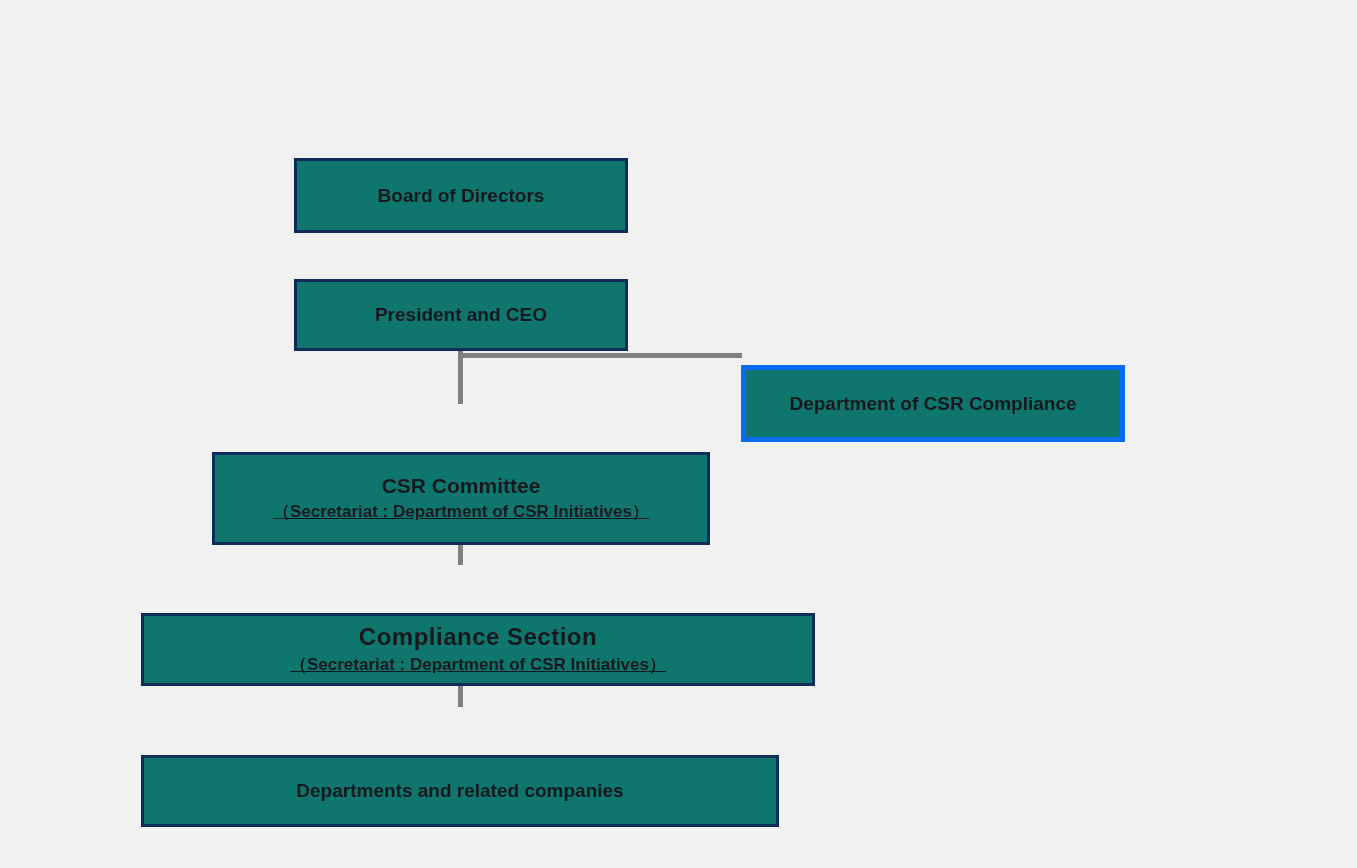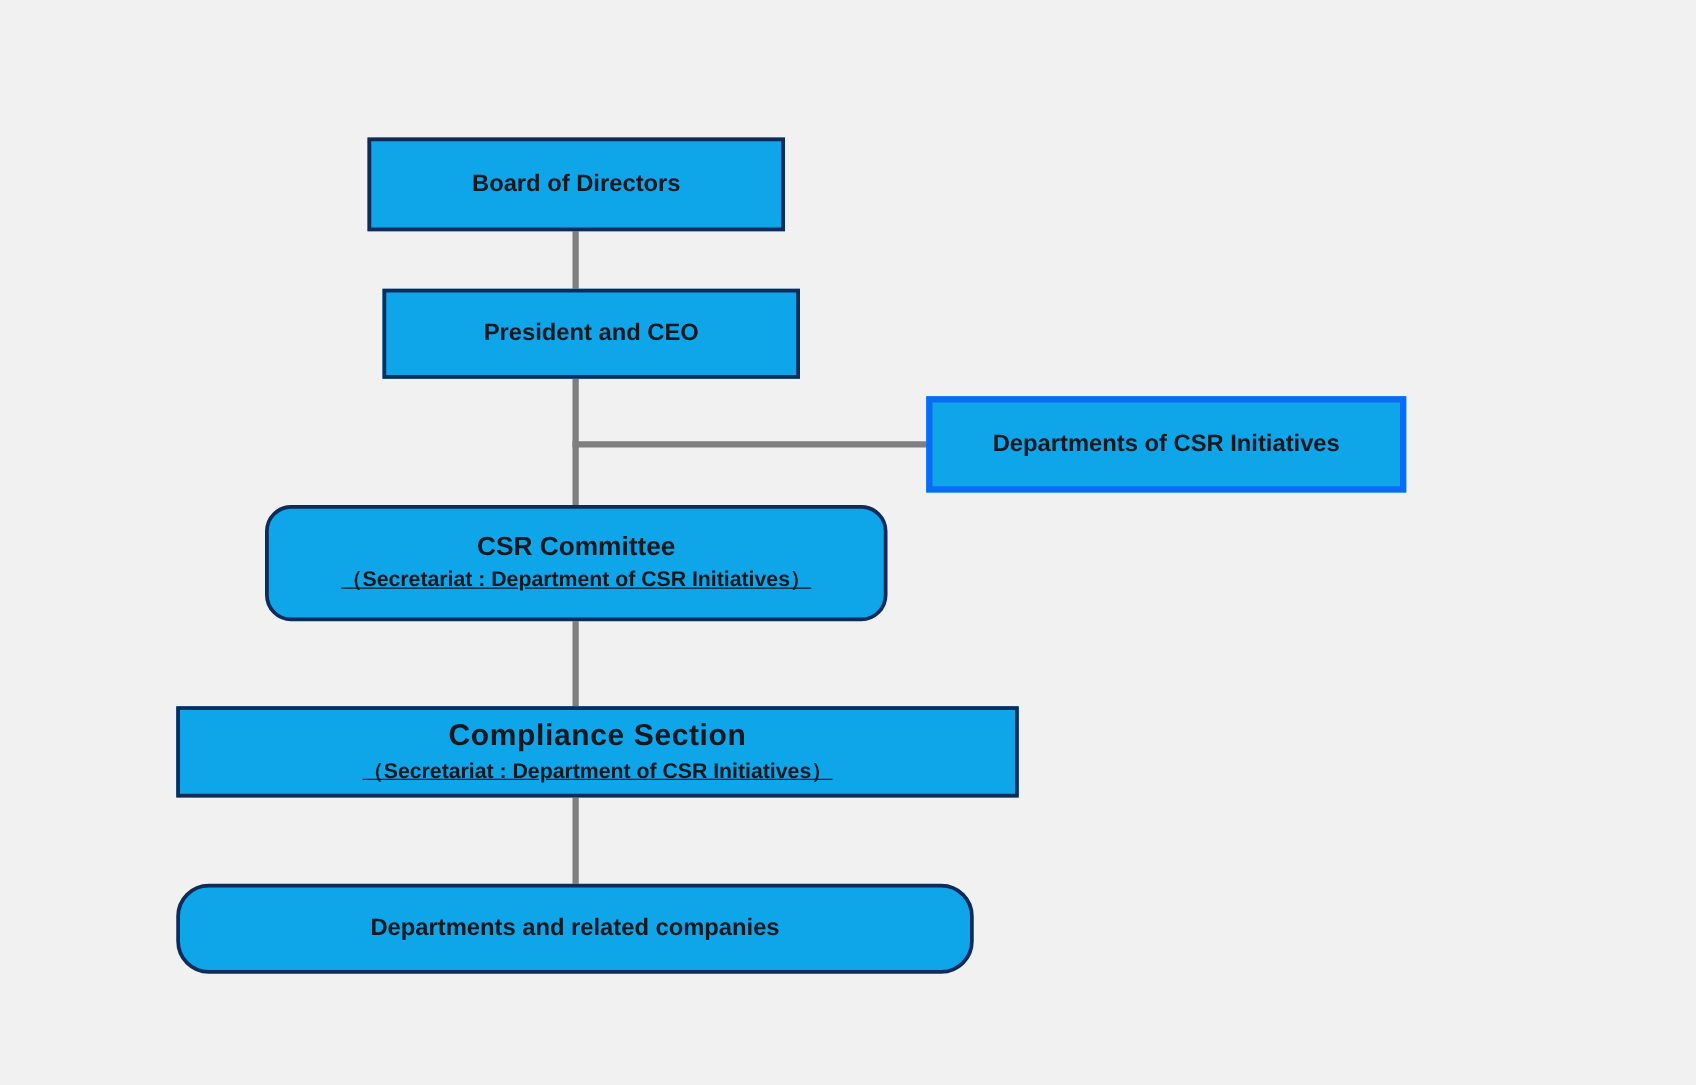--- a/index.html
+++ b/index.html
@@ -10,29 +10,30 @@
     position: relative;
     overflow: hidden;
   }
   .canvas {
     position: absolute;
     left: 0; top: 0;
     width: 1357px; height: 868px;
   }
   .node {
     position: absolute;
-    background: #0ea5e9;
+    background: #0f766e;
     border: 3px solid #0d2c5a;
     display: flex;
     flex-direction: column;
     align-items: center;
     justify-content: center;
     text-align: center;
     color: #14181f;
     z-index: 2;
+    margin-top: 48px;
   }
   .node.highlight {
     border: 5px solid #0a6cf5;
   }
   .node-title {
     font-weight: bold;
     font-size: 19px;
     line-height: 1.25;
     color: #14181f;
   }
@@ -46,25 +47,25 @@
     color: #14181f;
     text-decoration: underline;
   }
   .connector {
     position: absolute;
     background: #7f7f7f;
     z-index: 1;
   }
   
   .pos-board        { left: 294px; top: 110px; width: 334px; height: 75px; }
-  .pos-president    { left: 306px; top: 231px; width: 334px; height: 72px; }
+  .pos-president    { left: 294px; top: 231px; width: 334px; height: 72px; }
   .pos-csr-dept     { left: 741px; top: 317px; width: 384px; height: 77px; }
-  .pos-csr-comm     { left: 212px; top: 404px; width: 498px; height: 93px; border-radius: 21px; }
+  .pos-csr-comm     { left: 212px; top: 404px; width: 498px; height: 93px; }
   .pos-compliance   { left: 141px; top: 565px; width: 674px; height: 73px; }
-  .pos-departments  { left: 141px; top: 707px; width: 638px; height: 72px; border-radius: 26px; }
+  .pos-departments  { left: 141px; top: 707px; width: 638px; height: 72px; }
   
   .conn-board-president   { left: 458px; top: 185px; width: 5px;   height: 46px;  }
   .conn-president-comm    { left: 458px; top: 303px; width: 5px;   height: 101px; }
   .conn-branch-csr-dept   { left: 458px; top: 353px; width: 284px; height: 5px;   }
   .conn-comm-compliance   { left: 458px; top: 497px; width: 5px;   height: 68px;  }
   .conn-compliance-depts  { left: 458px; top: 638px; width: 5px;   height: 69px;  }
 </style>
 </head>
 <body>
 
@@ -78,21 +79,21 @@
 
   <div class="node pos-board">
     <div class="node-title">Board of Directors</div>
   </div>
 
   <div class="node pos-president">
     <div class="node-title">President and CEO</div>
   </div>
 
   <div class="node highlight pos-csr-dept">
-    <div class="node-title">Departments of CSR Initiatives</div>
+    <div class="node-title">Department of CSR Compliance</div>
   </div>
 
   <div class="node pos-csr-comm">
     <div class="node-title md">CSR Committee</div>
     <div class="node-subtitle">（Secretariat : Department of CSR Initiatives）</div>
   </div>
 
   <div class="node pos-compliance">
     <div class="node-title lg">Compliance Section</div>
     <div class="node-subtitle">（Secretariat : Department of CSR Initiatives）</div>

